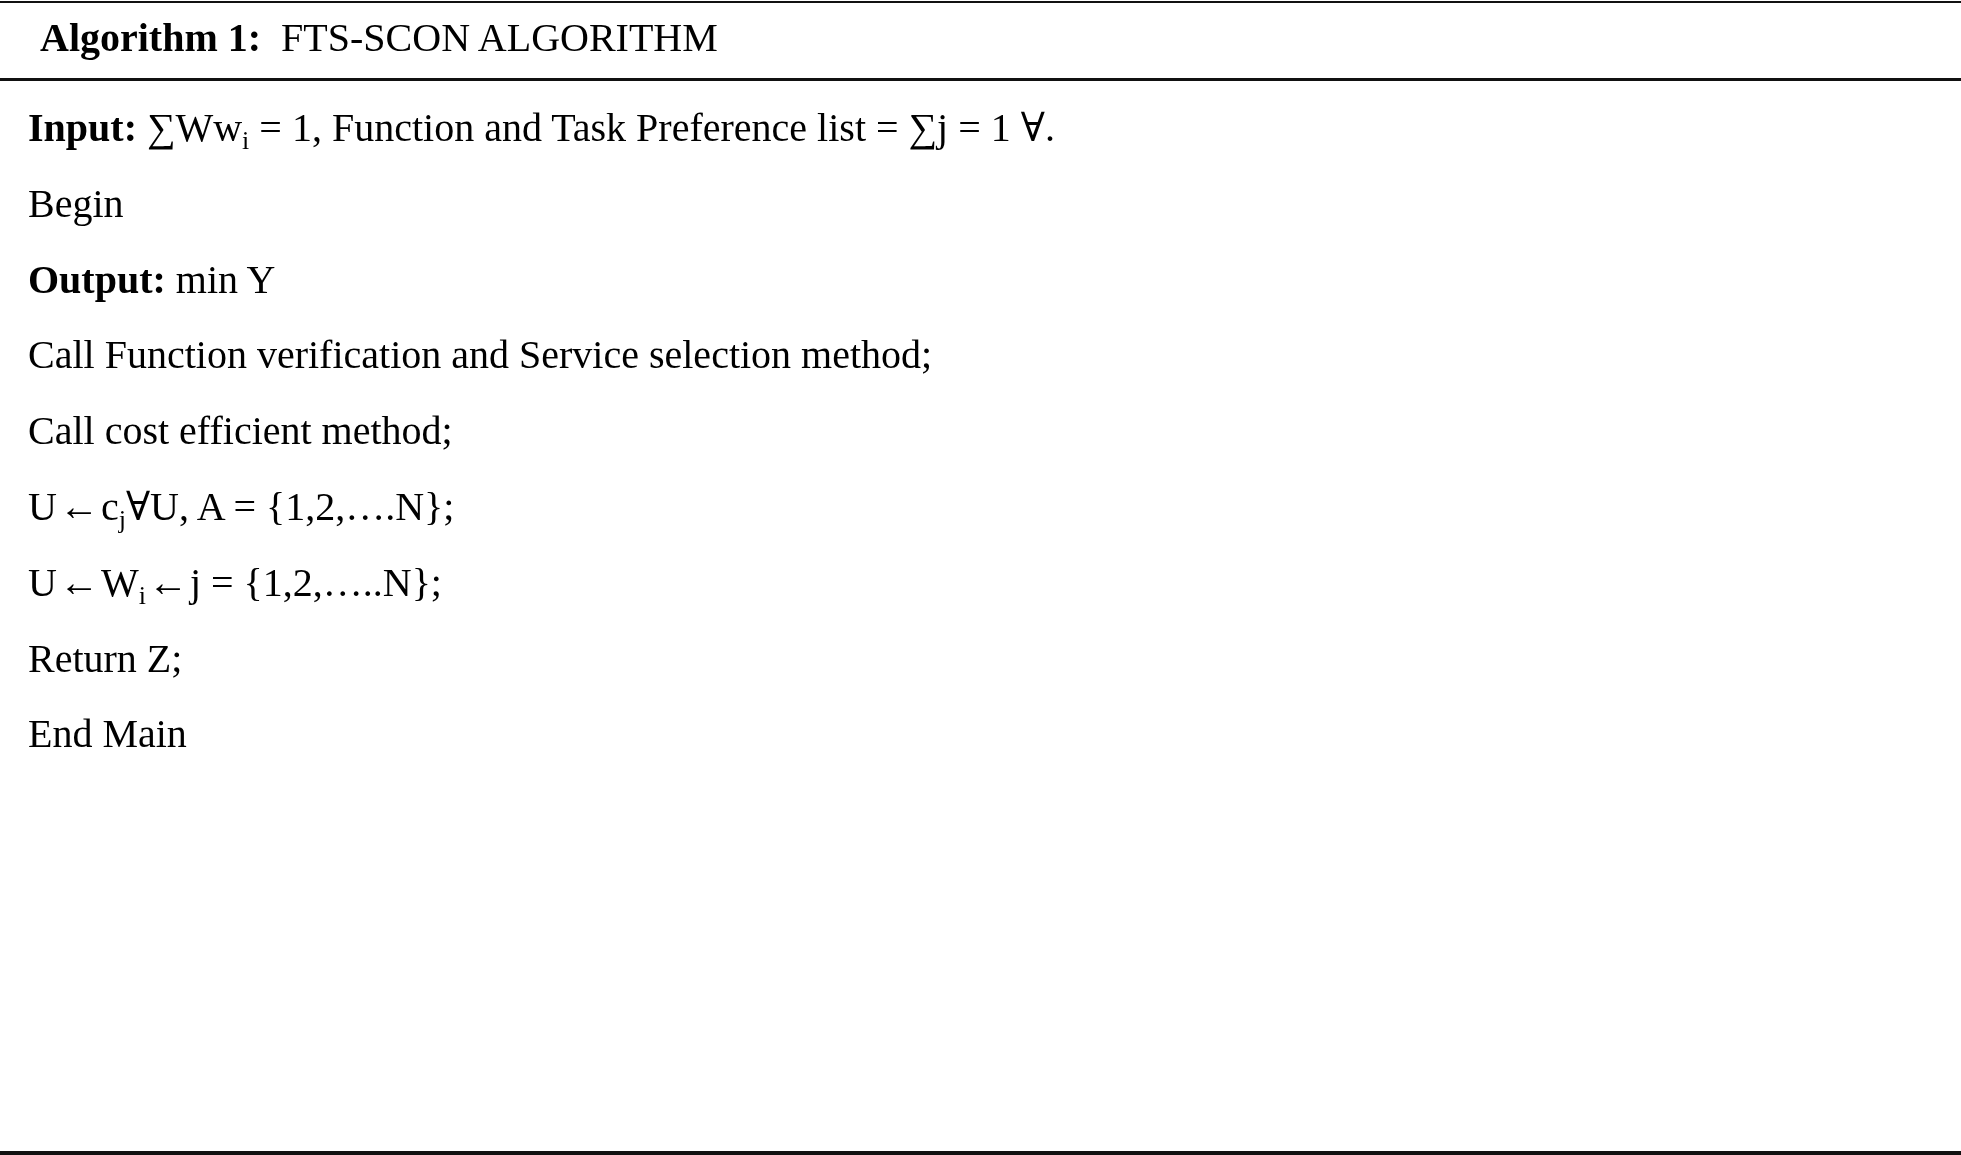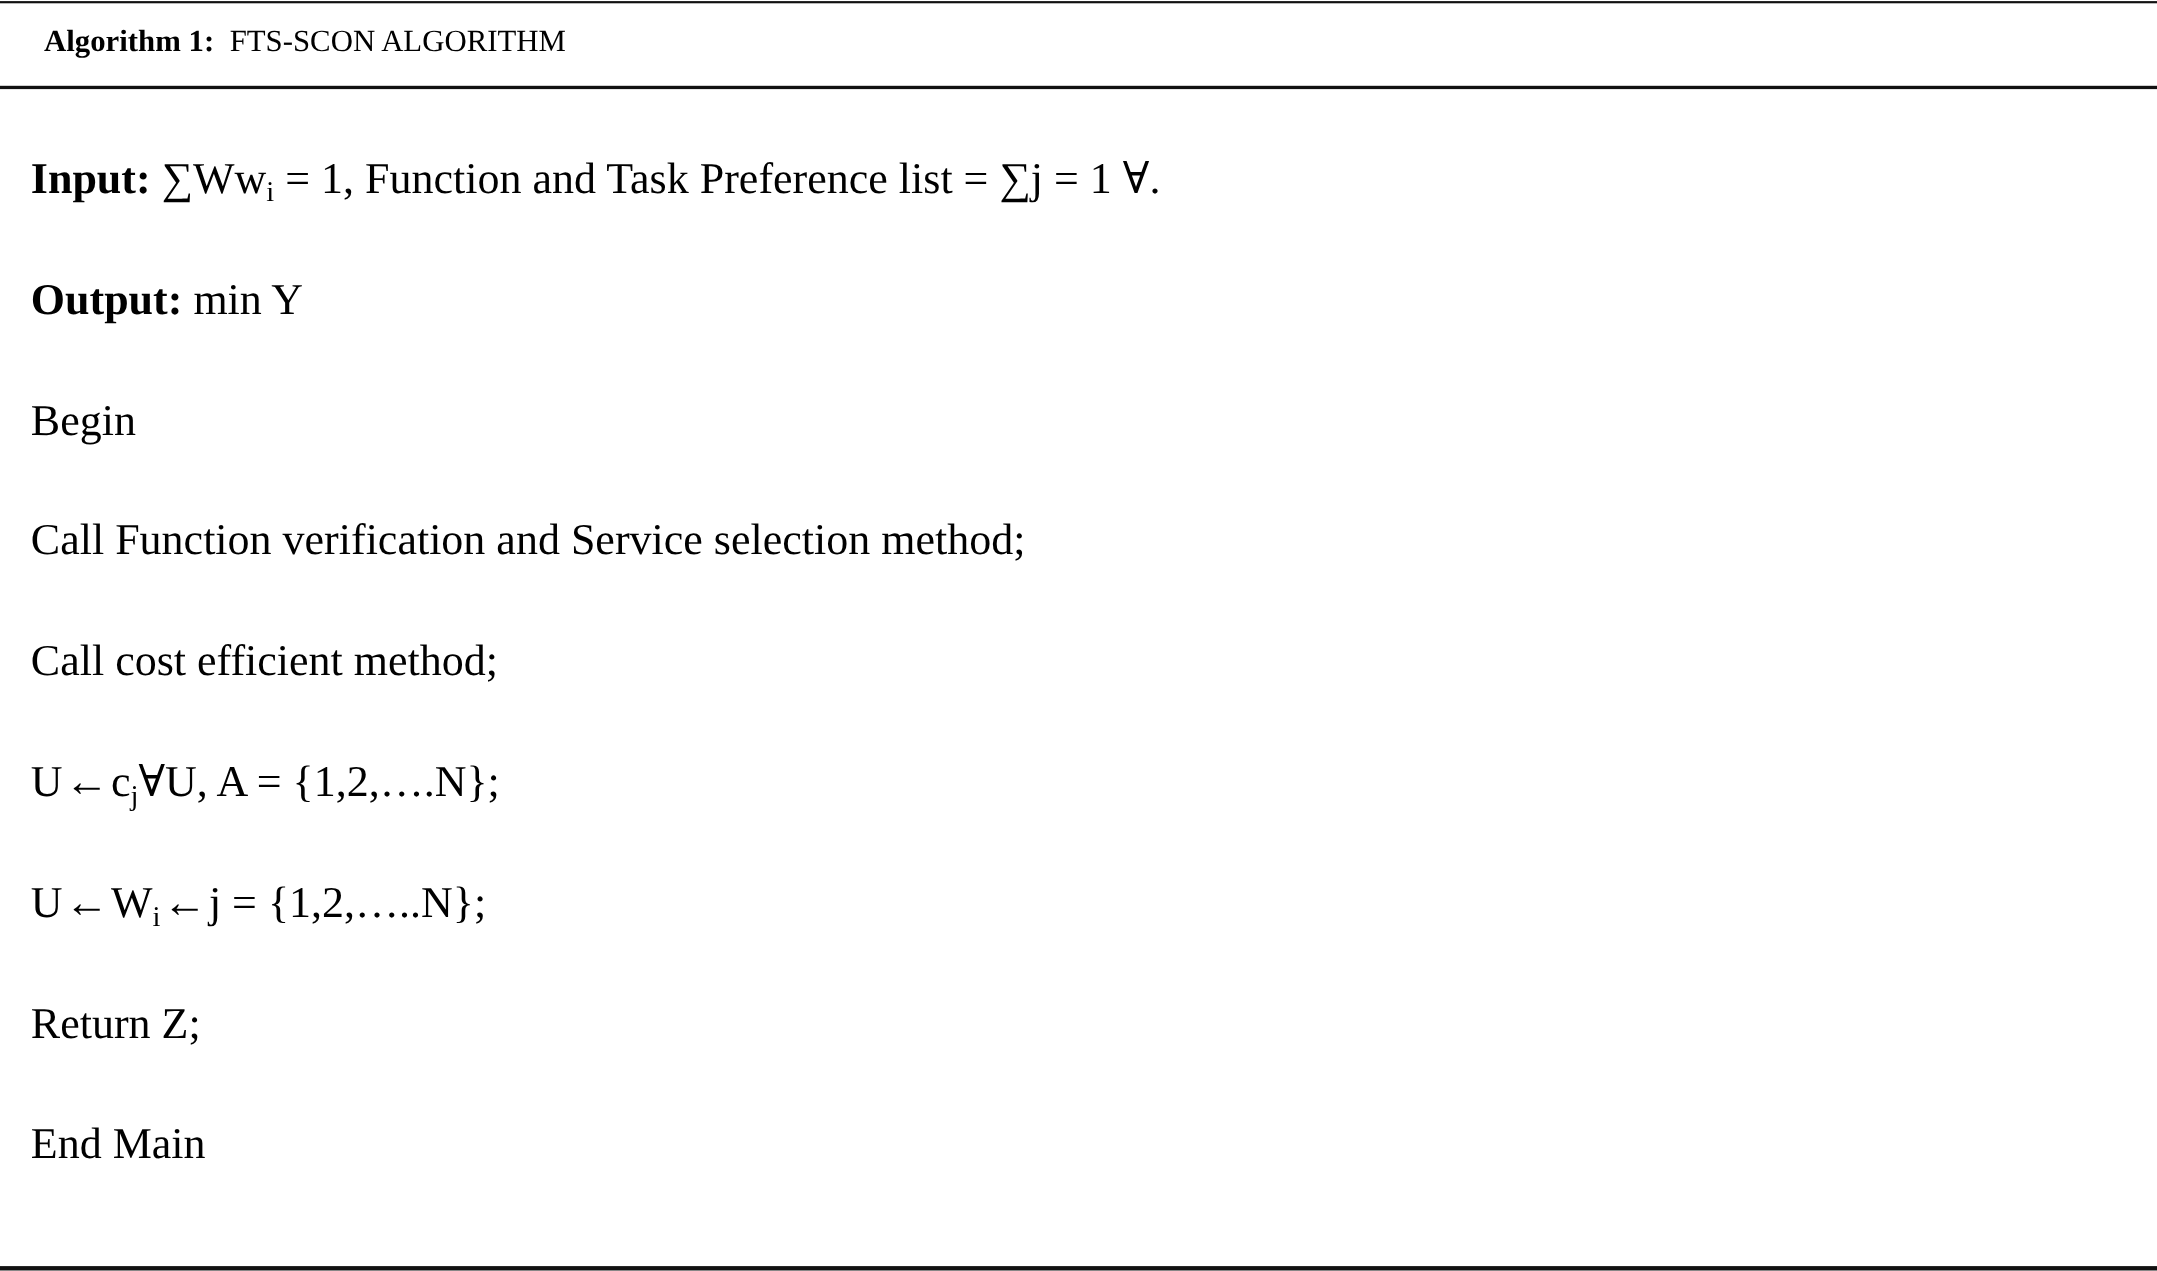--- a/index.html
+++ b/index.html
@@ -29,37 +29,36 @@
     }
     .rule-bottom {
       position: absolute;
       left: 0; top: 1151px;
       width: 1961px; height: 4px;
       background: #111111;
     }
     .title {
       position: absolute;
       left: 40px; top: 14px;
-      font-size: 28px;
+      font-size: 40px;
       line-height: 48px;
       white-space: nowrap;
     }
     .title .bold { font-weight: bold; }
     .lines {
       position: absolute;
       left: 28px; top: 100px;
       margin: 0; padding: 0;
       list-style: none;
     }
     .line {
       height: 75.8px;
       font-size: 40px;
       line-height: 56px;
       white-space: nowrap;
-      margin-top: 34px;
     }
     .bold { font-weight: bold; }
     sub {
       font-size: 26px;
       line-height: 0;
       vertical-align: -8px;
     }
     .arrow { margin: 0 2px; }
   </style>
 </head>
@@ -72,24 +71,24 @@
   <span>FTS-SCON ALGORITHM</span>
 </div>
 
 <div class="rule-mid"></div>
 
 <ul class="lines">
   <li class="line">
     <span class="bold">Input:</span>
     <span>∑</span><span>Ww</span><sub>i</sub><span> = 1, Function and Task Preference list = ∑j = 1 ∀.</span>
   </li>
+  <li class="line">Begin</li>
   <li class="line">
     <span class="bold">Output:</span><span> min Y</span>
   </li>
-  <li class="line">Begin</li>
   <li class="line">Call Function verification and Service selection method;</li>
   <li class="line">Call cost efficient method;</li>
   <li class="line">
     <span>U</span><span class="arrow">←</span><span>c</span><sub>j</sub><span>∀U, A = {1,2,….N};</span>
   </li>
   <li class="line">
     <span>U</span><span class="arrow">←</span><span>W</span><sub>i</sub><span class="arrow">←</span><span>j = {1,2,…..N};</span>
   </li>
   <li class="line">Return Z;</li>
   <li class="line">End Main</li>

